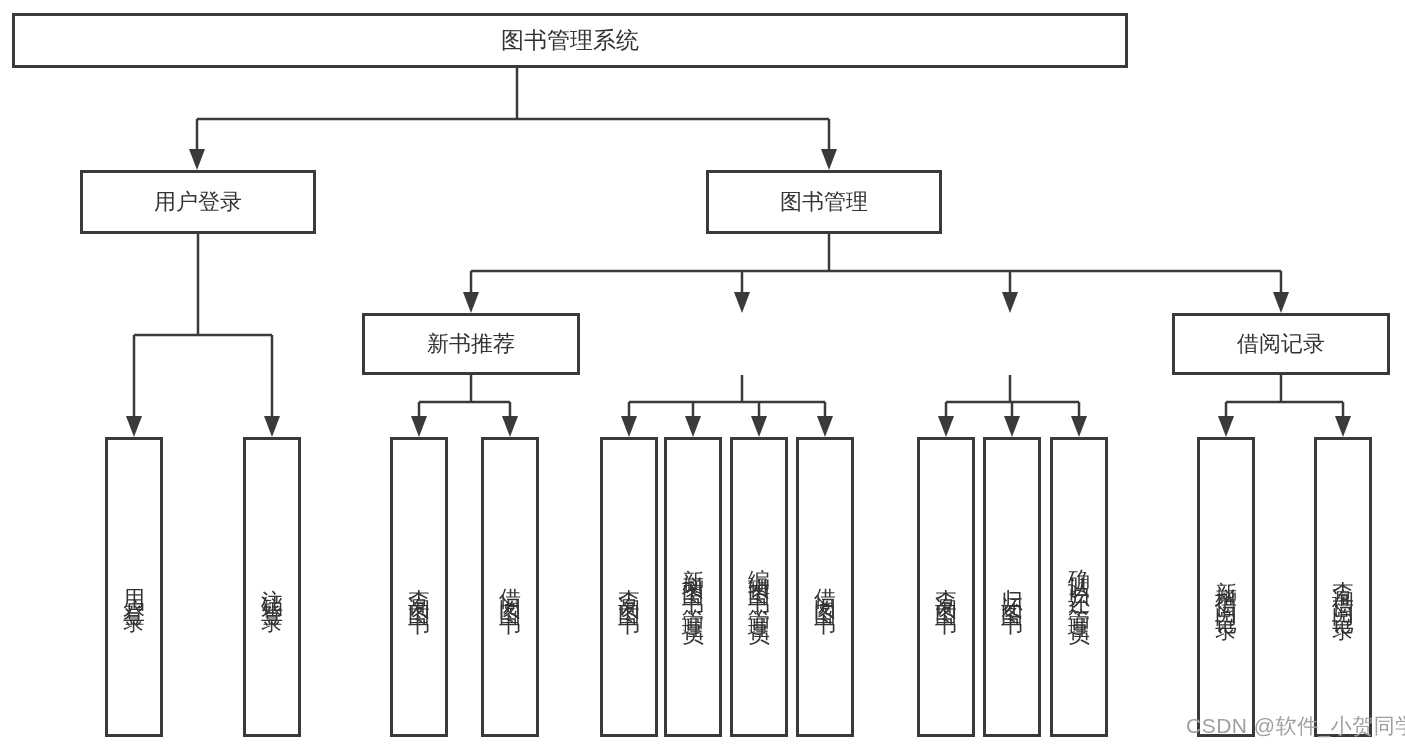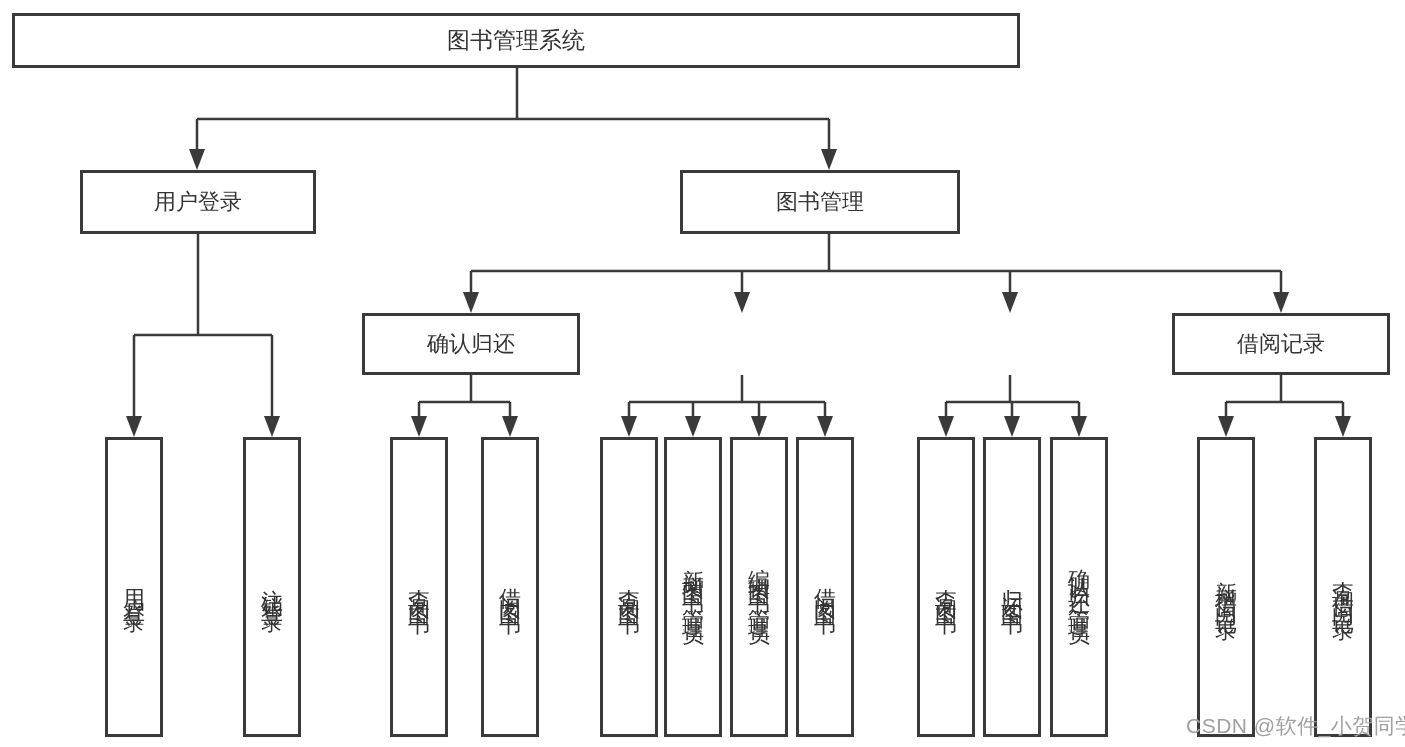--- a/index.html
+++ b/index.html
@@ -25,23 +25,23 @@
     box-sizing: border-box;
     border: 3px solid #3a3a3a;
     background: #ffffff;
     display: flex;
     align-items: center;
     justify-content: center;
     font-size: 22px;
     color: #333333;
     white-space: nowrap;
   }
-  .node--root  { left: 12px;  top: 13px;  width: 1008px; height: 55px; font-size: 23px; }
+  .node--root  { left: 12px;  top: 13px;  width: 1116px; height: 55px; font-size: 23px; }
   .node--l2a   { left: 80px;  top: 170px; width: 236px;  height: 64px; }
-  .node--l2b   { left: 680px; top: 170px; width: 280px;  height: 64px; font-family: Liberation Serif, serif; }
+  .node--l2b   { left: 706px; top: 170px; width: 236px;  height: 64px; font-family: Liberation Serif, serif; }
   .node--l3    { top: 313px;  width: 218px; height: 62px; }
   .leaf {
     position: absolute;
     top: 437px;
     width: 58px; height: 300px;
     box-sizing: border-box;
     border: 3px solid #3a3a3a;
     background: #ffffff;
   }
   .leaf > span {
@@ -108,21 +108,21 @@
       <polygon points="1218,416 1234,416 1226,437"></polygon>
       <polygon points="1335,416 1351,416 1343,437"></polygon>
     </g>
   </svg>
 
   <div class="node node--root">图书管理系统</div>
 
   <div class="node node--l2a">用户登录</div>
   <div class="node node--l2b">图书管理</div>
 
-  <div class="node node--l3" style="left:362px">确认归还</div>
+  <div class="node node--l3" style="left:362px">新书推荐</div>
   <div class="node node--l3" style="left:1172px">借阅记录</div>
 
   <div class="leaf" style="left:105px">
     <span>用户登录</span>
   </div>
   <div class="leaf" style="left:243px">
     <span>注销登录</span>
   </div>
 
   <div class="leaf" style="left:390px">

